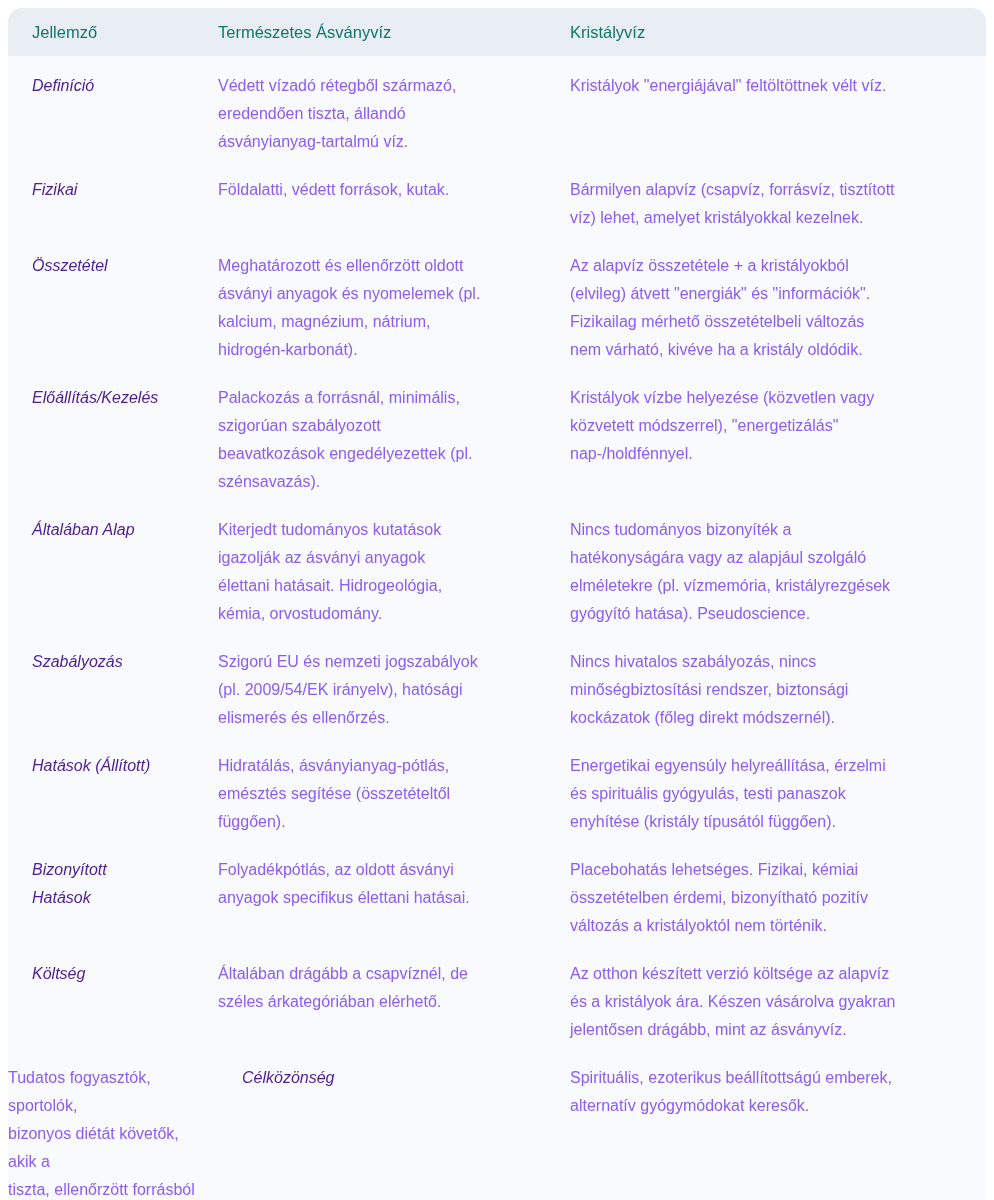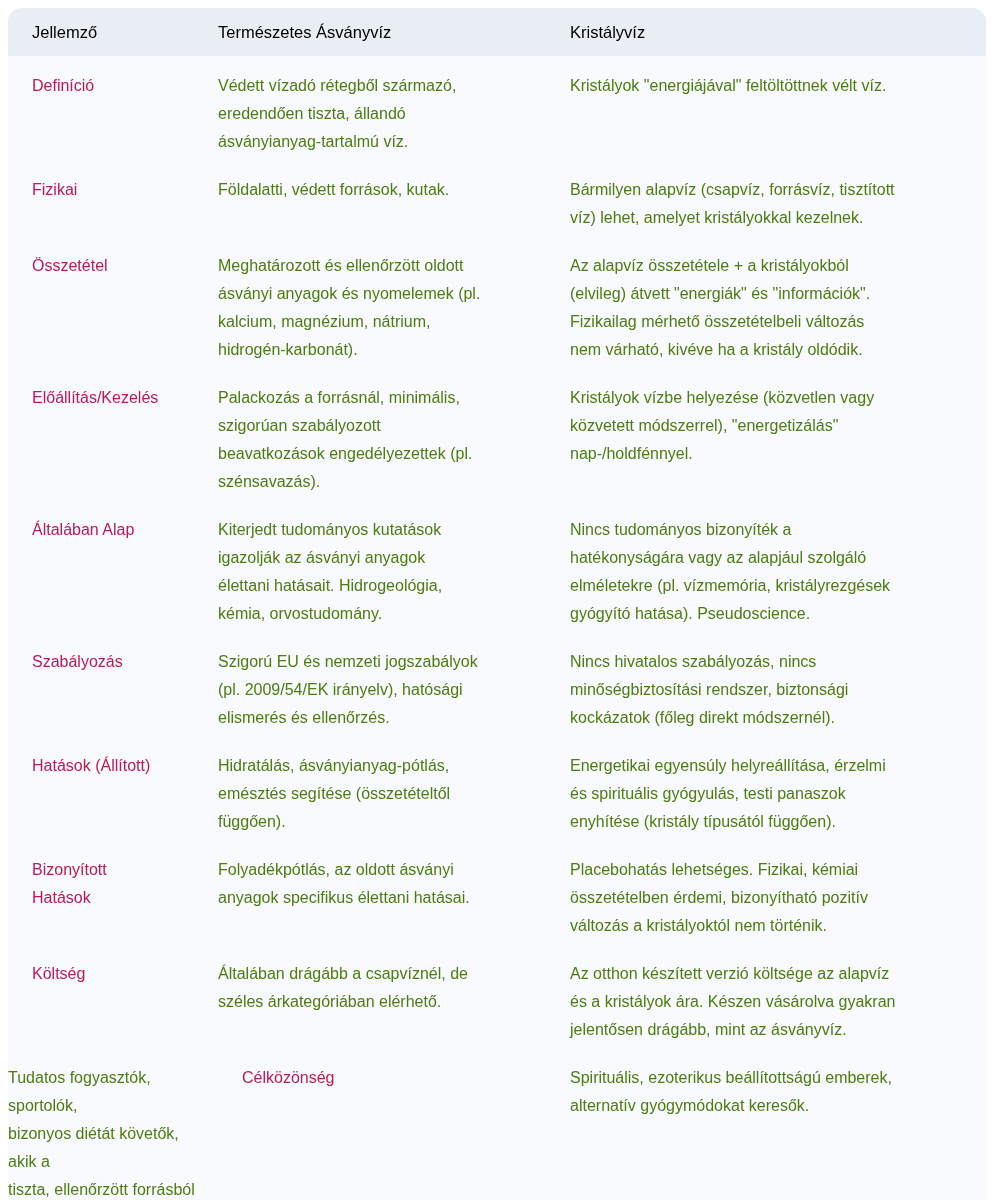--- a/index.html
+++ b/index.html
@@ -20,43 +20,44 @@
   .thead {
     display: grid;
     grid-template-columns: 210px 352px 1fr;
     background: #e9edf4;
     padding: 13px 0;
   }
   .th {
     font-size: 16.5px;
     line-height: 22px;
     font-weight: 500;
-    color: #000000;
+    color: #0f766e;
     white-space: pre-line;
   }
   .th.c0 { padding-left: 24px; }
   .th.c2 { padding-right: 11px; }
   .tbody { padding: 6px 0 8px 0; }
   .tr {
     display: grid;
     grid-template-columns: 210px 352px 1fr;
     padding: 10px 0;
   }
   .td {
     font-size: 16px;
     line-height: 28px;
     white-space: pre-line;
-    color: #4d7c0f;
+    color: #8b5cf6;
     font-weight: 400;
   }
   .td.c0 {
     padding-left: 24px;
     padding-right: 10px;
-    color: #be185d;
+    color: #4c1d95;
     font-weight: 500;
+    font-style: italic;
   }
   .td.c1 { padding-right: 22px; }
   .td.c2 { padding-right: 20px; }
 </style>
 </head>
 <body>
 
 <div class="table-card">
   <div class="thead">
     <div class="th c0">Jellemző</div>

